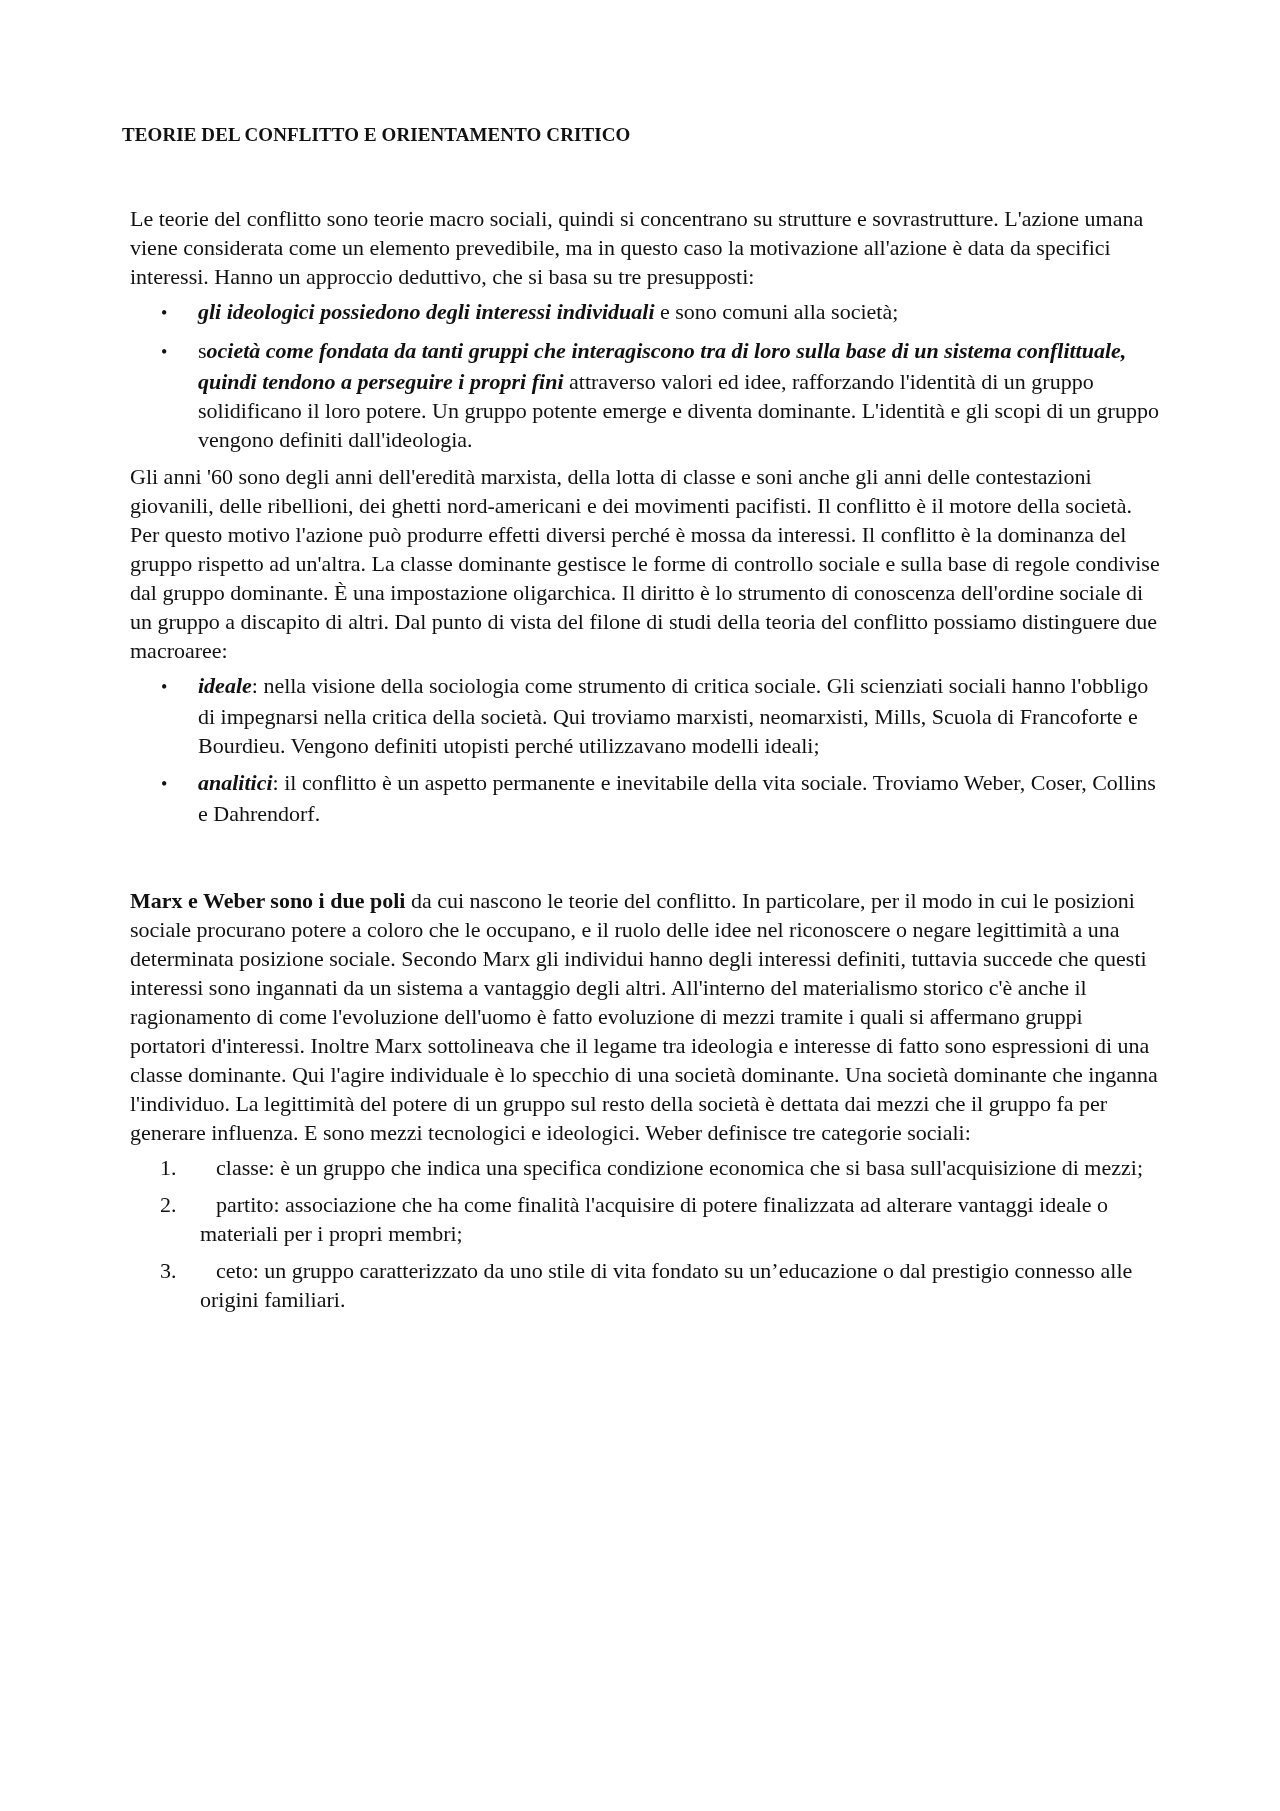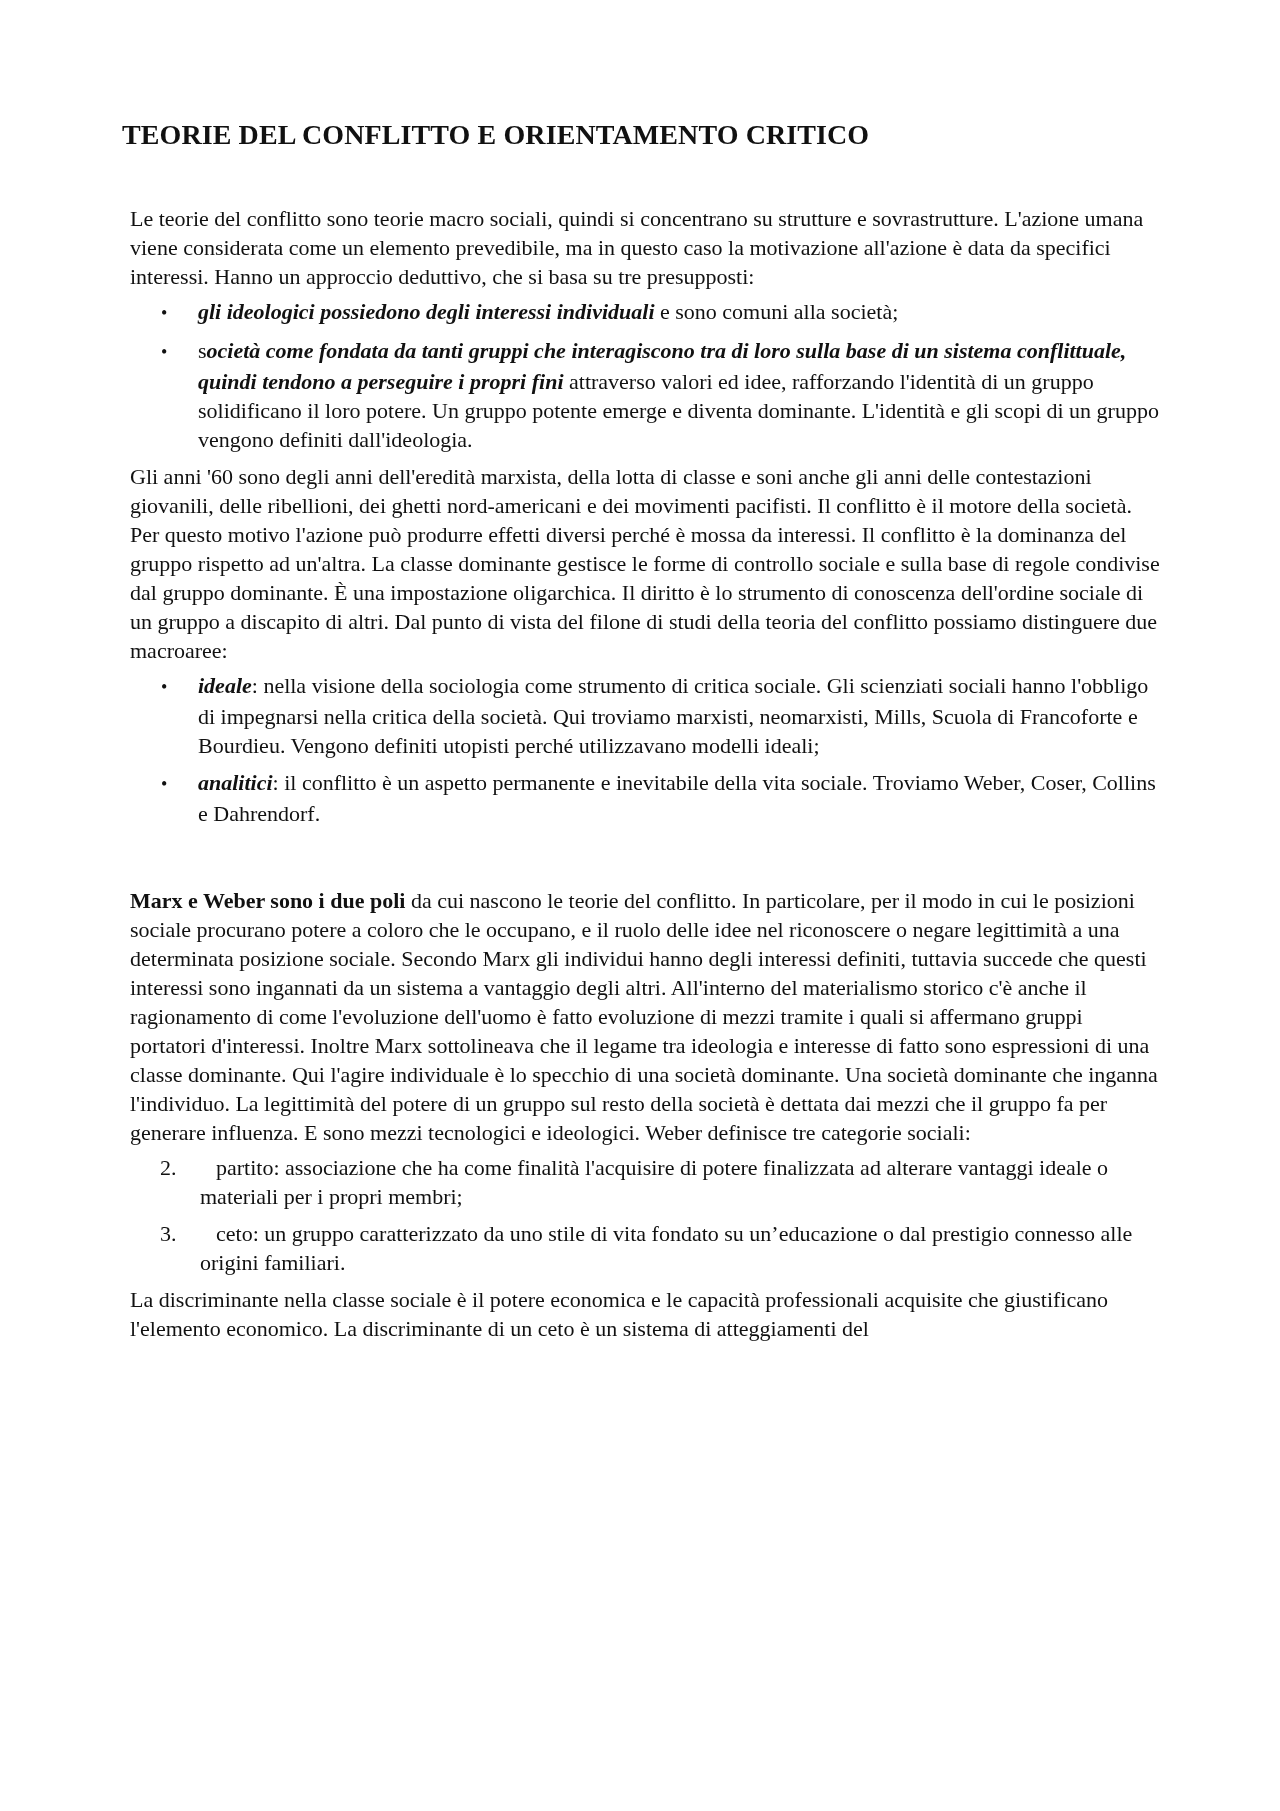--- a/index.html
+++ b/index.html
@@ -23,21 +23,21 @@
     .content {
       position: absolute;
       left: 122px;
       top: 120px;
       width: 1040px;
       font-size: 22px;
       line-height: 29px;
     }
     .title {
       font-weight: bold;
-      font-size: 28px;
+      font-size: 19px;
       margin: 0 0 55px 0;
       letter-spacing: 0.1px;
     }
     p {
       margin: 0 0 6px 8px;
     }
     .bullets {
       list-style: none;
       margin: 6px 0 6px 0;
       padding: 0;
@@ -110,23 +110,25 @@
         <span class="bullet">•</span><span class="bi">analitici</span><span>: il conflitto è un aspetto permanente e inevitabile della vita sociale. Troviamo Weber, Coser, Collins e Dahrendorf.</span>
       </li>
     </ul>
 
     <div class="gap"></div>
 
     <p><span class="b">Marx e Weber sono i due poli</span><span> da cui nascono le teorie del conflitto. In particolare, per il modo in cui le posizioni sociale procurano potere a coloro che le occupano, e il ruolo delle idee nel riconoscere o negare legittimità a una determinata posizione sociale. Secondo Marx gli individui hanno degli interessi definiti, tuttavia succede che questi interessi sono ingannati da un sistema a vantaggio degli altri. All'interno del materialismo storico c'è anche il ragionamento di come l'evoluzione dell'uomo è fatto evoluzione di mezzi tramite i quali si affermano gruppi portatori d'interessi. Inoltre Marx sottolineava che il legame tra ideologia e interesse di fatto sono espressioni di una classe dominante. Qui l'agire individuale è lo specchio di una società dominante. Una società dominante che inganna l'individuo. La legittimità del potere di un gruppo sul resto della società è dettata dai mezzi che il gruppo fa per generare influenza. E sono mezzi tecnologici e ideologici. Weber definisce tre categorie sociali:</span></p>
 
     <ol class="numbered">
       <li>
+        <span class="num">1.</span><span>classe: è un gruppo che indica una specifica condizione economica che si basa sull'acquisizione di mezzi;</span>
+      </li>
+      <li>
         <span class="num">2.</span><span>partito: associazione che ha come finalità l'acquisire di potere finalizzata ad alterare vantaggi ideale o materiali per i propri membri;</span>
       </li>
       <li>
         <span class="num">3.</span><span>ceto: un gruppo caratterizzato da uno stile di vita fondato su un’educazione o dal prestigio connesso alle origini familiari.</span>
       </li>
     </ol>
 
-    <p>La discriminante nella classe sociale è il potere economica e le capacità professionali acquisite che giustificano l'elemento economico. La discriminante di un ceto è un sistema di atteggiamenti del</p>
 
   </div>
 </div>
 
 </body></html>

